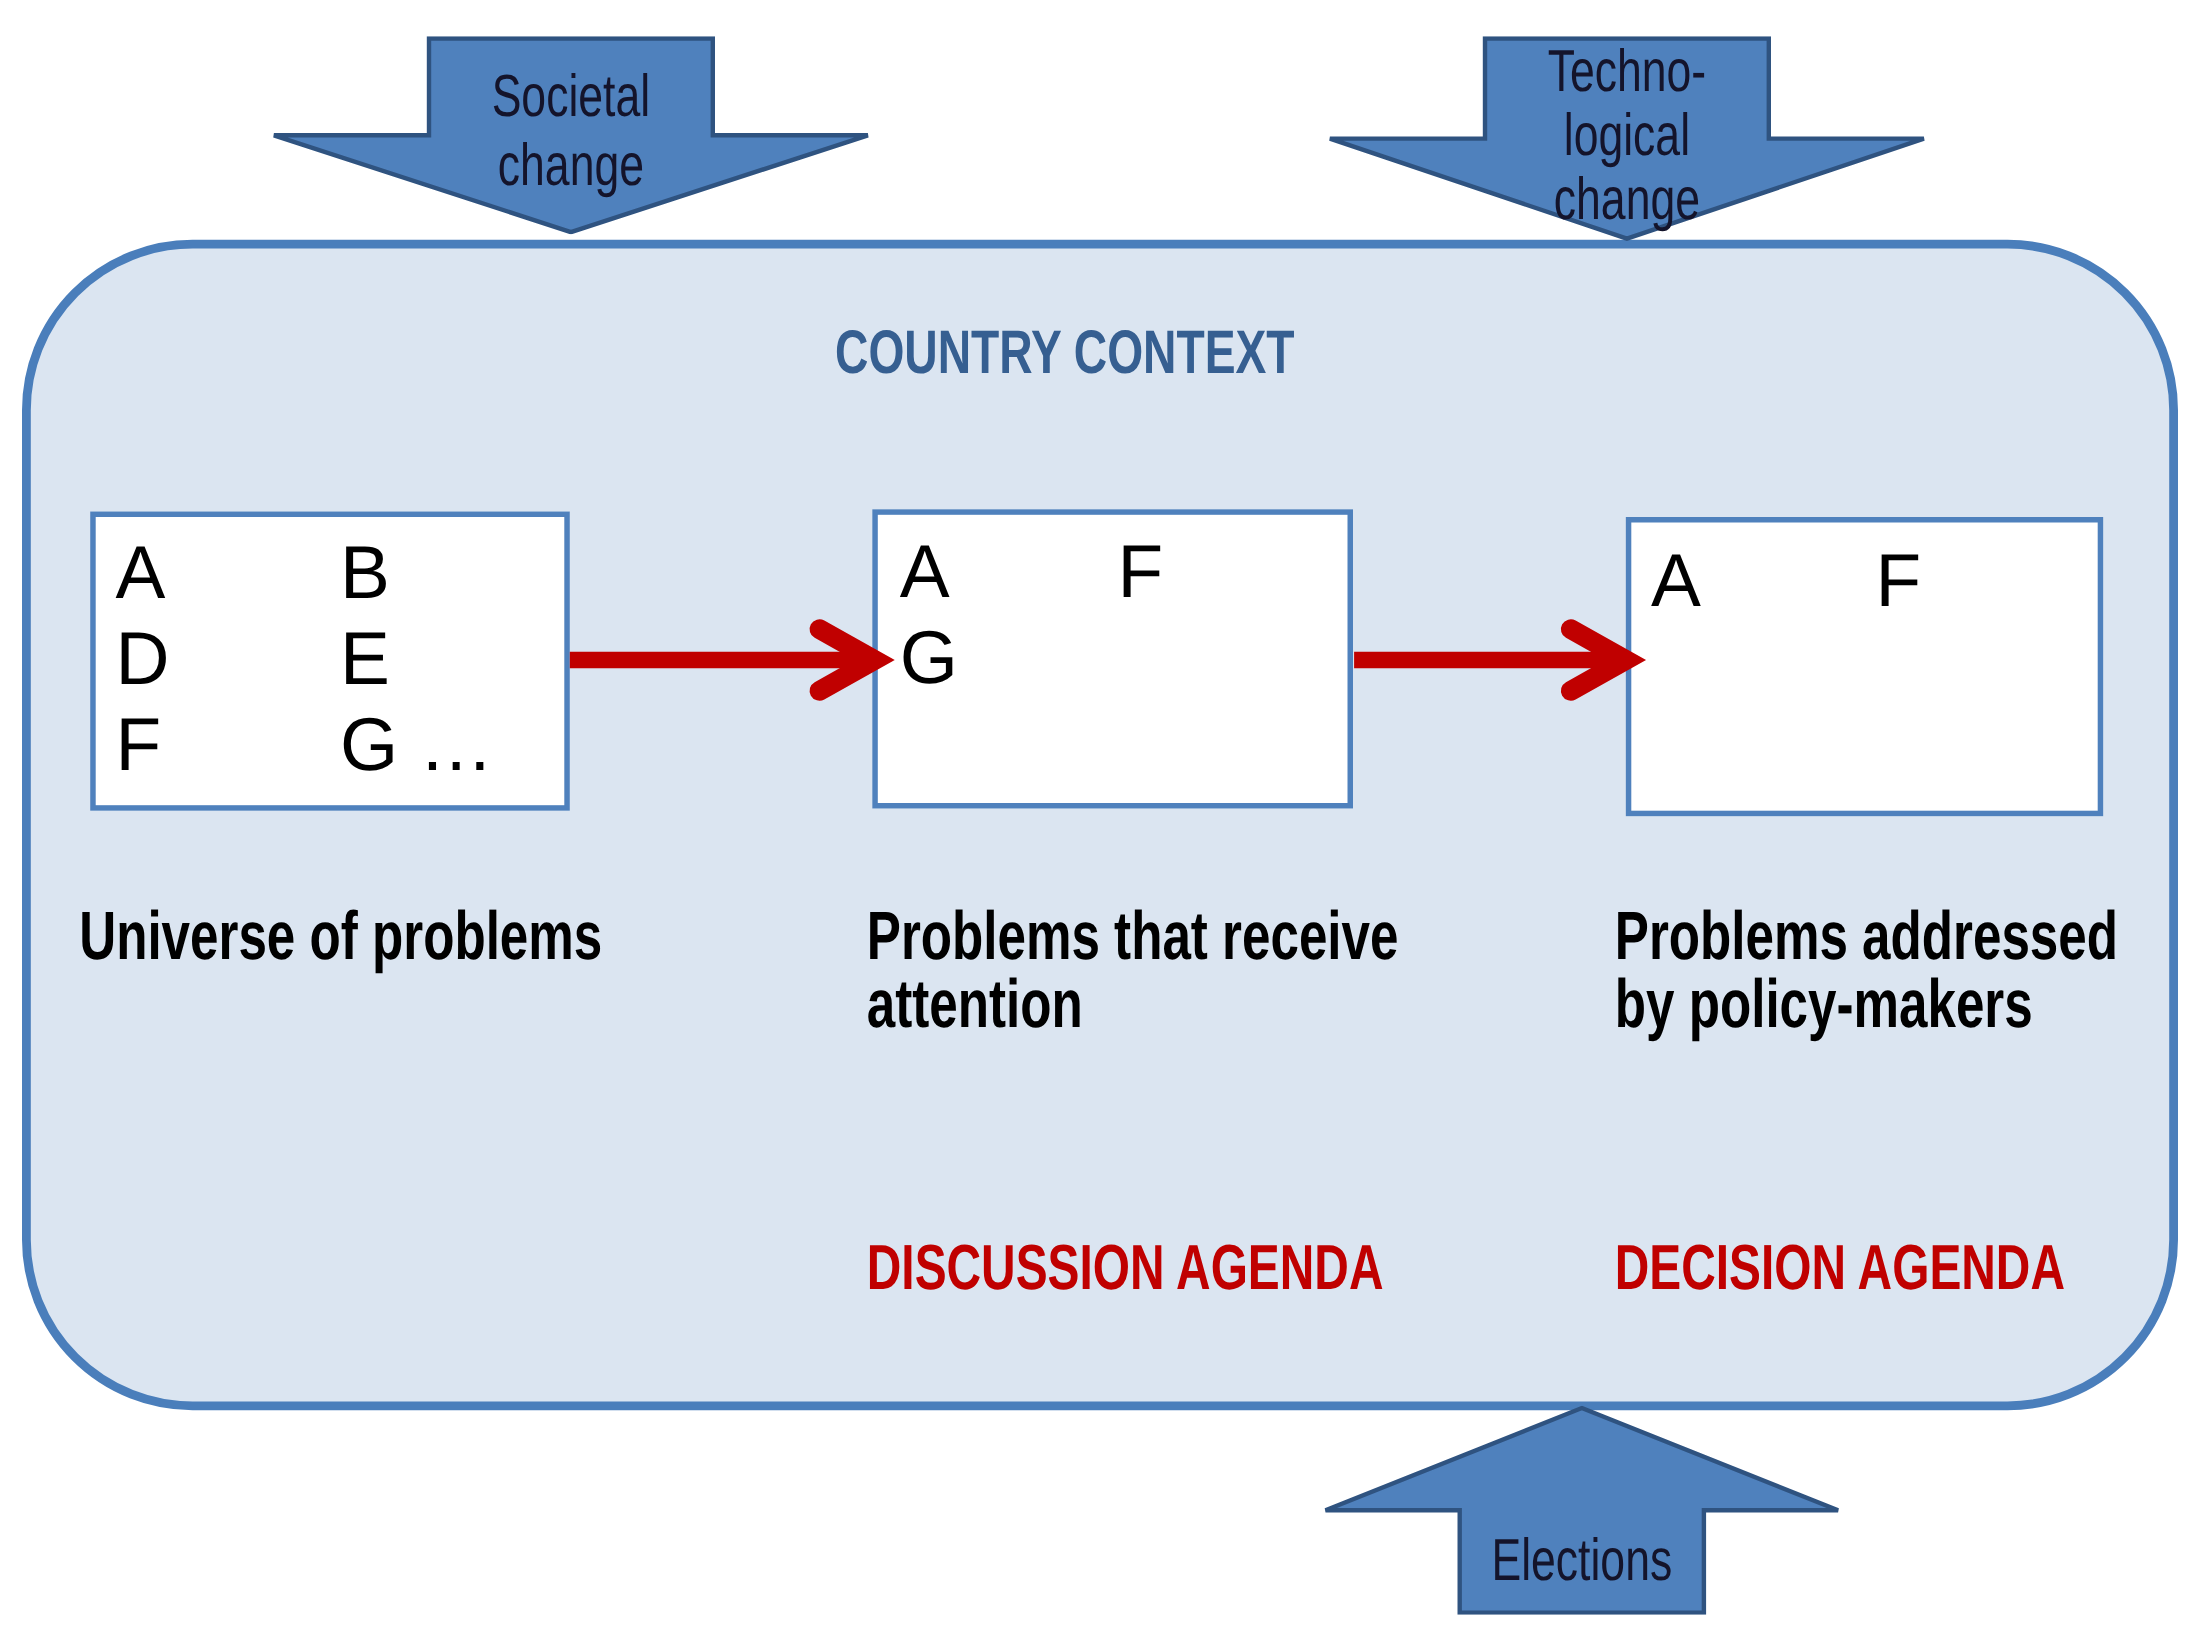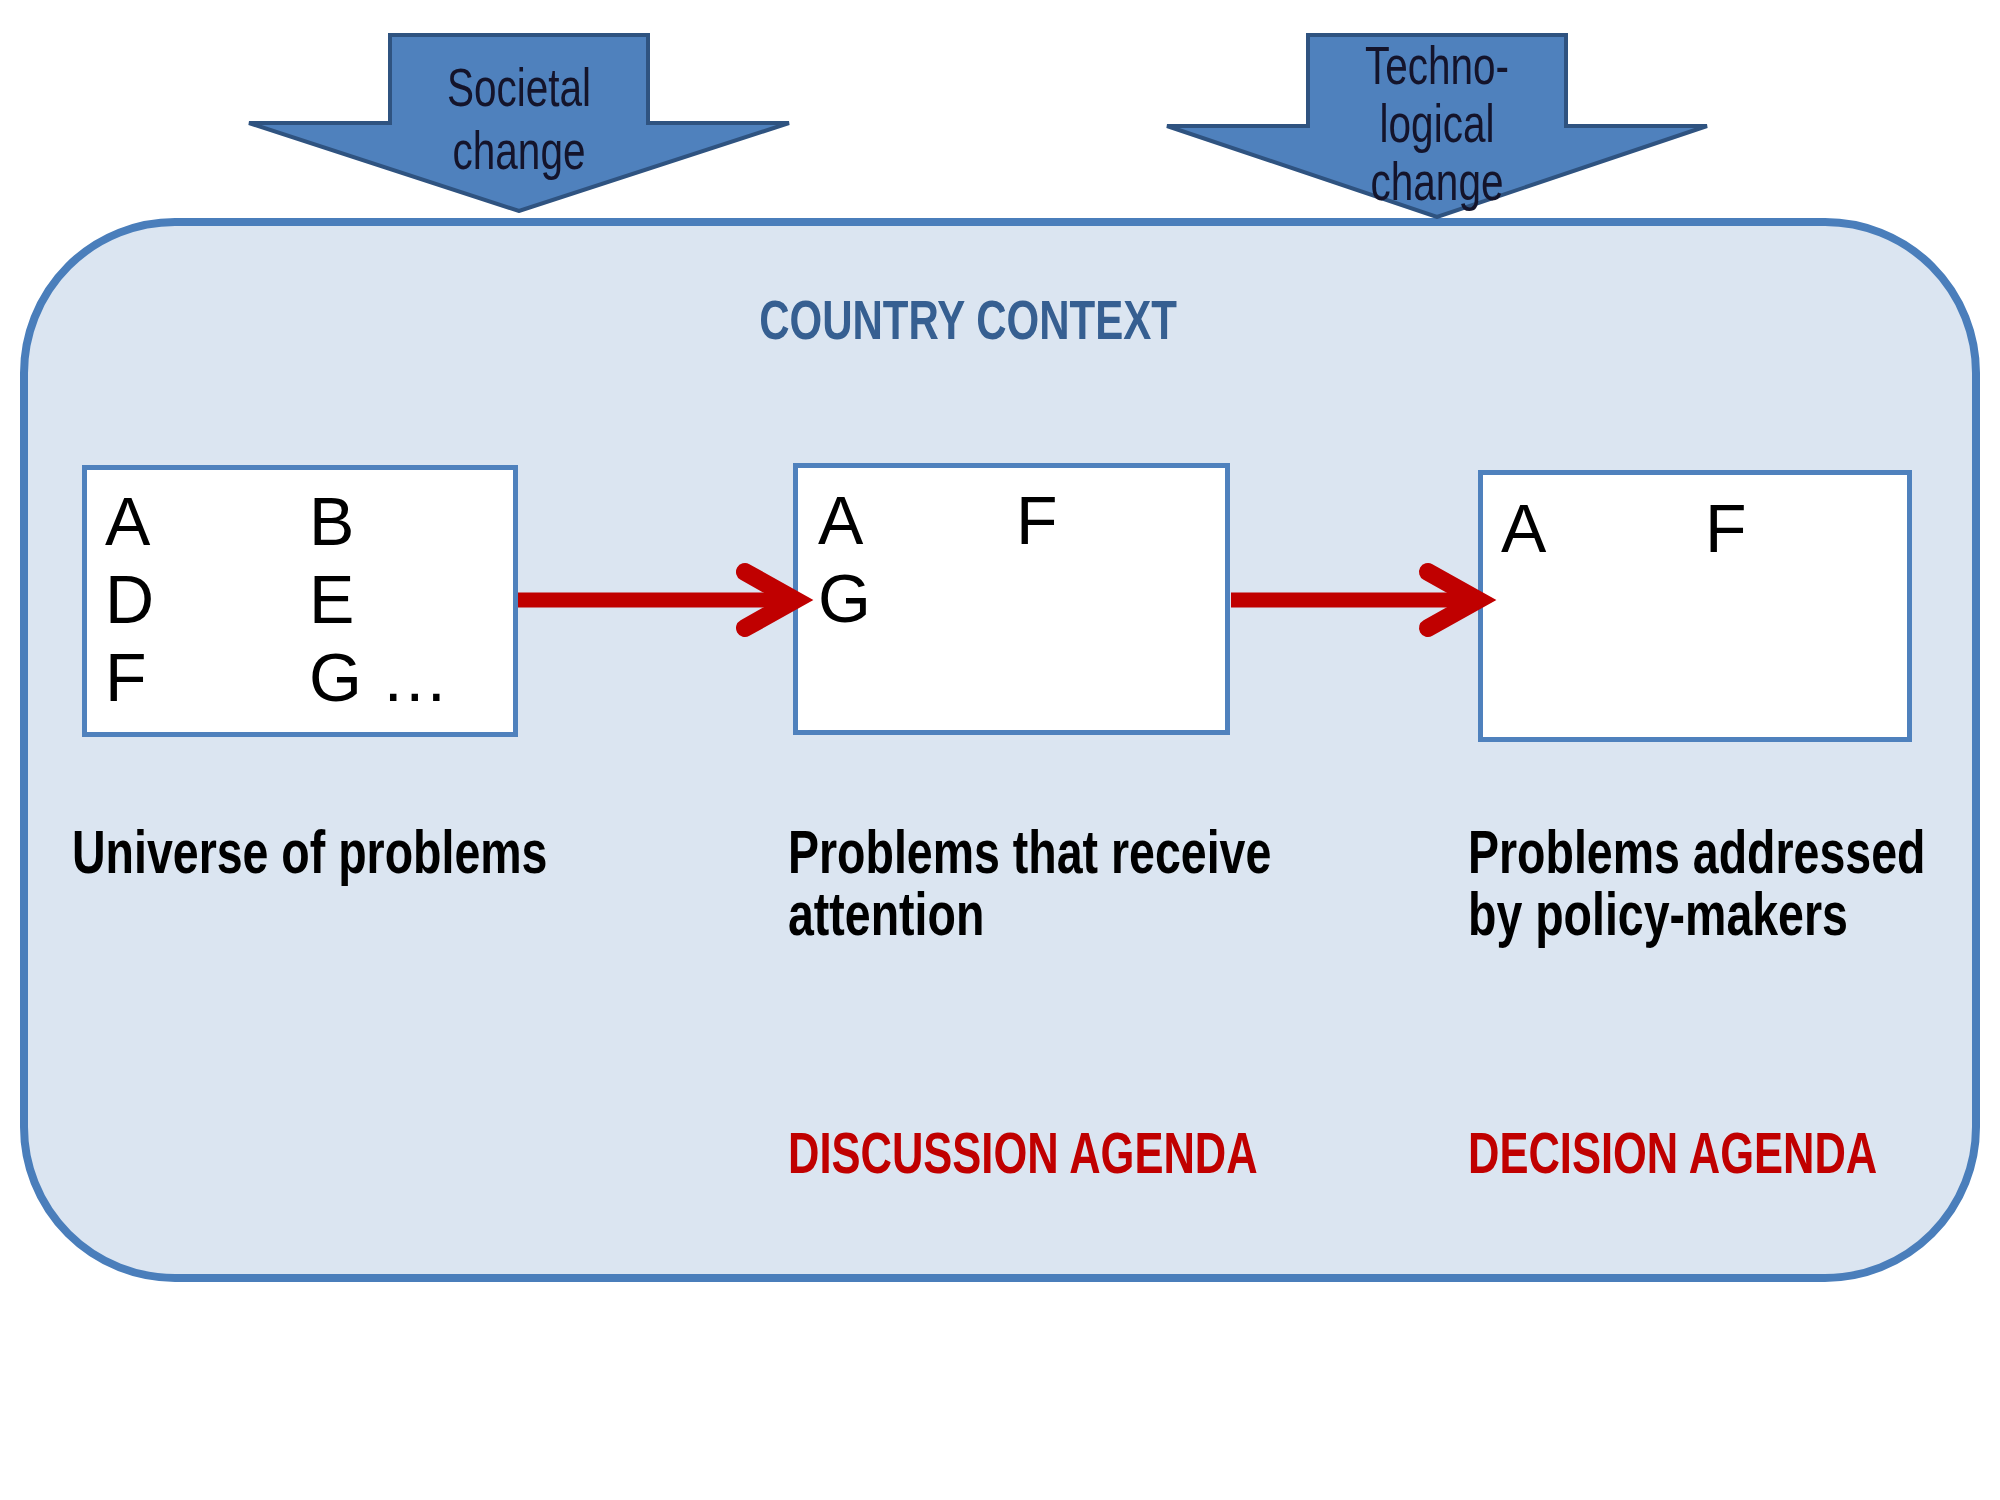--- a/index.html
+++ b/index.html
@@ -72,21 +72,21 @@
   <div class="block-arrow" style="left:247px;top:33px;width:544px;height:180px">
     <svg viewBox="0 0 544 180" preserveAspectRatio="none">
       <polygon points="143,2 401,2 401,90 542,90 272,178 2,90 143,90" fill="var(--arrow-fill)" stroke="var(--arrow-border)" stroke-width="4" stroke-linejoin="miter"></polygon>
     </svg>
     <div class="alabel lab-societal">
       <span class="ln">Societal</span>
       <span class="ln">change</span>
     </div>
   </div>
 
-  <div class="block-arrow" style="left:1165px;top:33px;width:544px;height:186px">
+  <div class="block-arrow" style="left:1207px;top:33px;width:544px;height:186px">
     <svg viewBox="0 0 544 186" preserveAspectRatio="none">
       <polygon points="143,2 401,2 401,93 542,93 272,184 2,93 143,93" fill="var(--arrow-fill)" stroke="var(--arrow-border)" stroke-width="4" stroke-linejoin="miter"></polygon>
     </svg>
     <div class="alabel lab-techno">
       <span class="ln">Techno-</span>
       <span class="ln">logical</span>
       <span class="ln">change</span>
     </div>
   </div>
 
@@ -135,14 +135,22 @@
       <line x1="518" y1="600" x2="780" y2="600" stroke="var(--red)" stroke-width="15"></line>
       <polyline points="745,572 795,600 745,628" fill="none" stroke="var(--red)" stroke-width="18" stroke-linecap="round" stroke-linejoin="miter"></polyline>
     </g>
     <g>
       <line x1="1231" y1="600" x2="1463" y2="600" stroke="var(--red)" stroke-width="15"></line>
       <polyline points="1428,572 1478,600 1428,628" fill="none" stroke="var(--red)" stroke-width="18" stroke-linecap="round" stroke-linejoin="miter"></polyline>
     </g>
   </svg>
 
 
+  <div class="block-arrow" style="left:1203px;top:1278px;width:470px;height:190px">
+    <svg viewBox="0 0 470 190" preserveAspectRatio="none">
+      <polygon points="235,2 468,95 346,95 346,188 124,188 124,95 2,95" fill="var(--arrow-fill)" stroke="var(--arrow-border)" stroke-width="4" stroke-linejoin="miter"></polygon>
+    </svg>
+    <div class="alabel lab-up">
+      <span class="ln">Elections</span>
+    </div>
+  </div>
 
 </div>
 
 </body></html>

